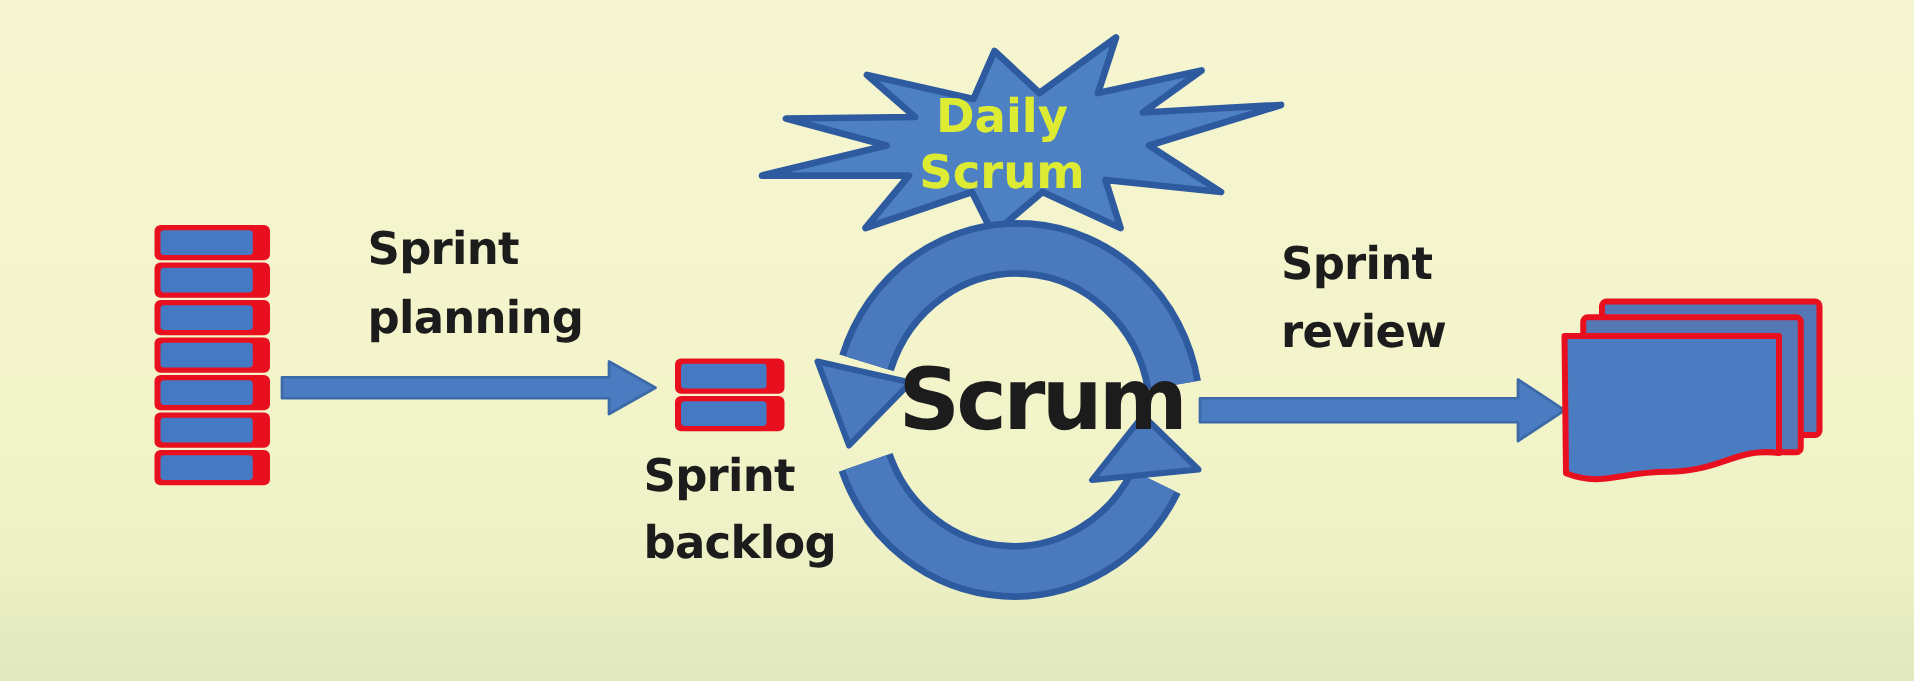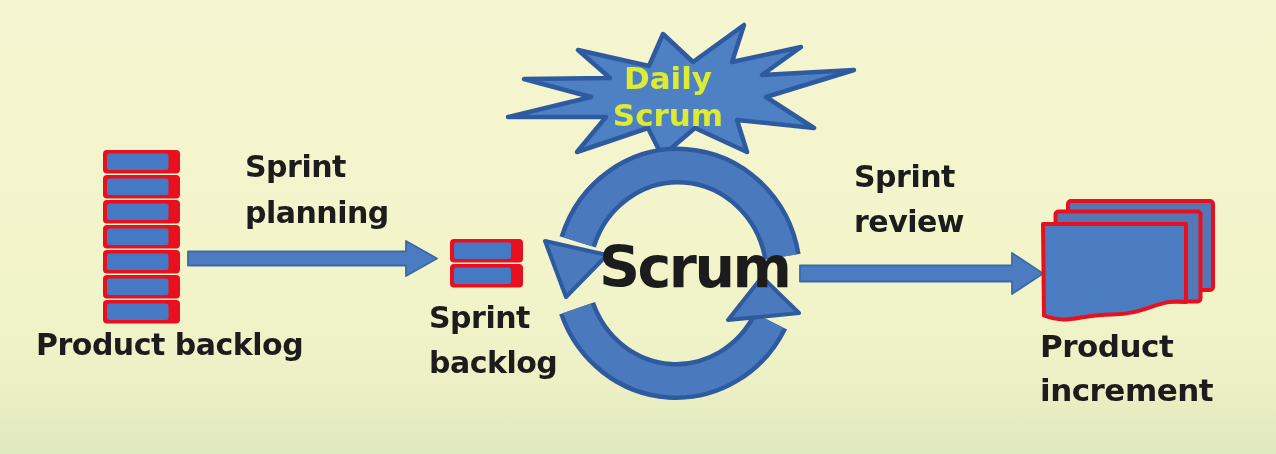--- a/index.html
+++ b/index.html
@@ -93,28 +93,25 @@
       <g>
         <rect x="450" y="264" width="73" height="23.5" rx="4" fill="#e8101f"></rect>
         <rect x="454" y="267.5" width="57" height="16.5" rx="2.5" fill="#4679c4"></rect>
       </g>
     </g>
   </svg>
 
   <div class="lbl lbl-planning">Sprint
 planning</div>
 
-  <div class="lbl lbl-prod-backlog">Product backlog</div>
 
   <div class="lbl lbl-sprint-backlog">Sprint
 backlog</div>
 
   <div class="lbl lbl-daily">Daily
 Scrum</div>
 
   <div class="lbl lbl-scrum">Scrum</div>
 
   <div class="lbl lbl-review">Sprint
 review</div>
 
-  <div class="lbl lbl-increment">Product
-increment</div>
 </div>
 
 </body></html>

